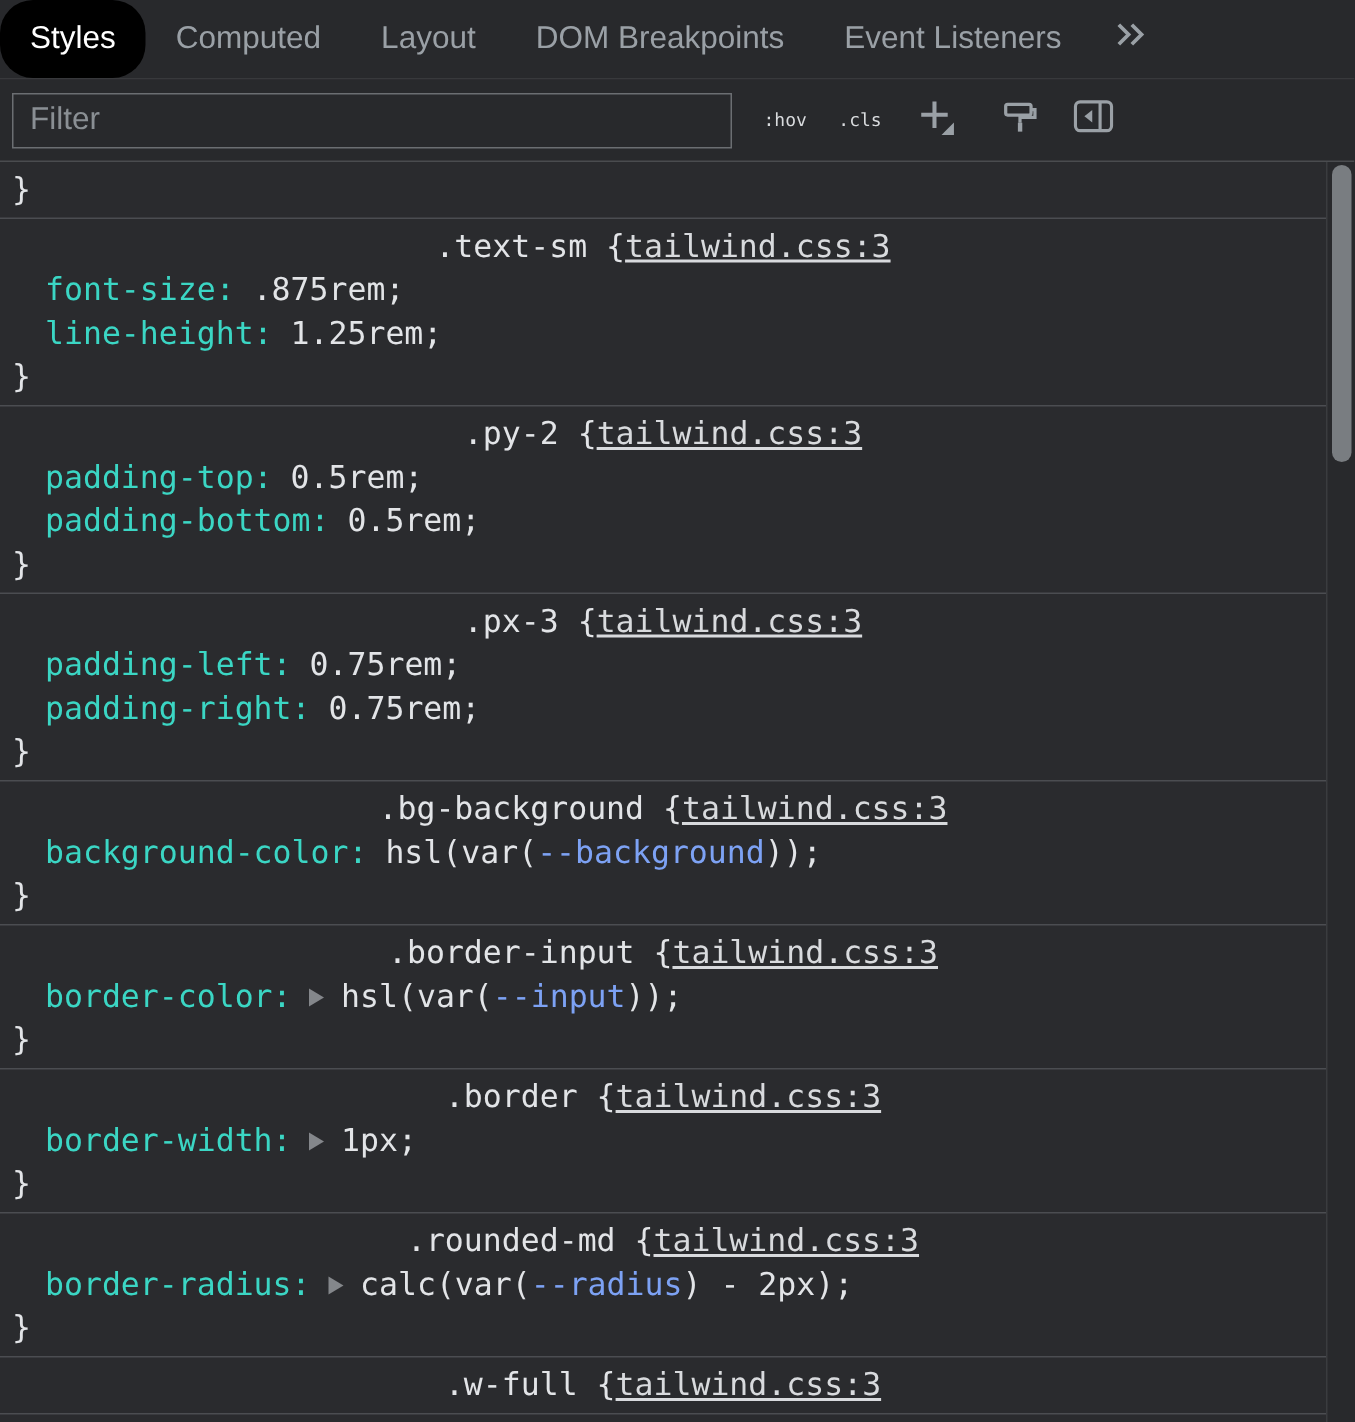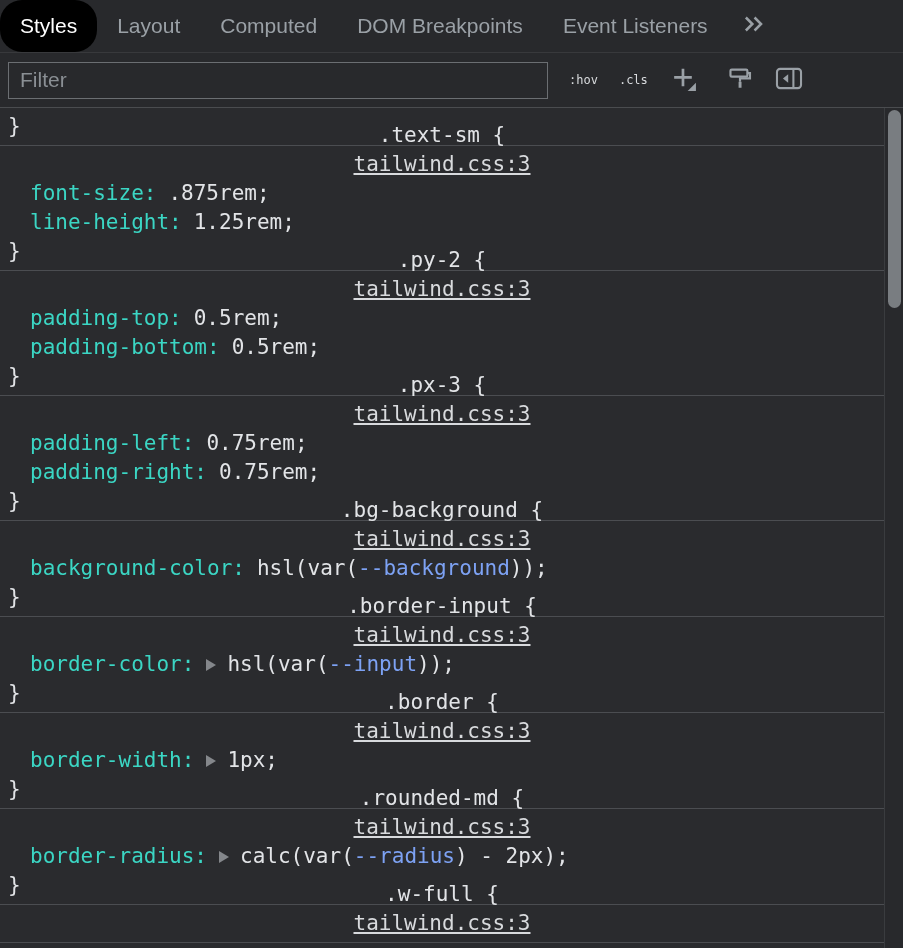--- a/index.html
+++ b/index.html
@@ -20,21 +20,21 @@
   .tab { padding:0 20px; display:flex; align-items:center; white-space:nowrap;border-radius:22px; }
   .tab.active { background:#000000; color:#ffffff; }
   .overflow-btn { display:flex; align-items:center; padding:0 8px; margin-left:4px; }
 
   
   .filter-row {
     height:55px; background:#28292c; border-bottom:1px solid #4a4c4f;
     display:flex; align-items:center; padding:0 8px;
   }
   .filter-input {
-    width:540px; height:37px; background:#28292c;
+    width:480px; height:37px; background:#28292c;
     border:1px solid #6b6e72; border-radius:0;
     color:#e8eaed; font-size:21px; padding:0 11px; outline:none;
     font-family:"Liberation Sans", sans-serif;
   }
   .filter-input::placeholder { color:#8a8f94; }
   .tool-text {
     font-family:"DejaVu Sans Mono", monospace;
     font-size:12px; color:#d9dbde; margin-left:21px; white-space:nowrap;
   }
   .icon-btn { margin-left:22px; display:flex; align-items:center; }
@@ -42,21 +42,21 @@
 
   
   .content { position:relative; width:903px; height:840px; background:#2a2b2e; overflow:hidden; }
   .rules { width:884px; }
   .rule-section { border-bottom:1px solid #4b4d51; padding:4px 0; }
   .code-line {
     font-family:"DejaVu Sans Mono", monospace;
     font-size:21px; height:29px; line-height:29px;
     color:#e2e4e7; white-space:pre;
   }
-  .selector-line { display:flex; justify-content:flex-end; align-items:center; padding:0 8px;flex-direction:column; }
+  .selector-line { display:flex; justify-content:center; align-items:center; padding:0 8px; }
   .brace-line, .close-line { padding-left:8px; }
   .prop-line { padding-left:30px; display:flex; align-items:center; }
   .prop-name { color:#3bd6c4; margin-right:12px; }
   .prop-value { color:#e2e4e7; }
   .varseg { color:#7da2f4;text-align:right; }
   .src-link { color:#d8dadd; text-decoration:underline; cursor:pointer; }
   .arrow {
     display:inline-block; width:0; height:0; flex:none;
     border-left:10px solid #84878b;
     border-top:6px solid transparent; border-bottom:6px solid transparent;
@@ -76,24 +76,24 @@
 </head>
 <body>
 
 <div class="devtools">
 
   <div class="tabbar">
     <div class="tab active">
         <span>Styles</span>
       </div>
     <div class="tab">
-        <span>Layout</span>
+        <span>Computed</span>
       </div>
     <div class="tab">
-        <span>Computed</span>
+        <span>Layout</span>
       </div>
     <div class="tab">
         <span>DOM Breakpoints</span>
       </div>
     <div class="tab">
         <span>Event Listeners</span>
       </div>
     <div class="overflow-btn">
       <span>
         <svg width="28" height="26" viewBox="0 0 24 24" fill="none">

